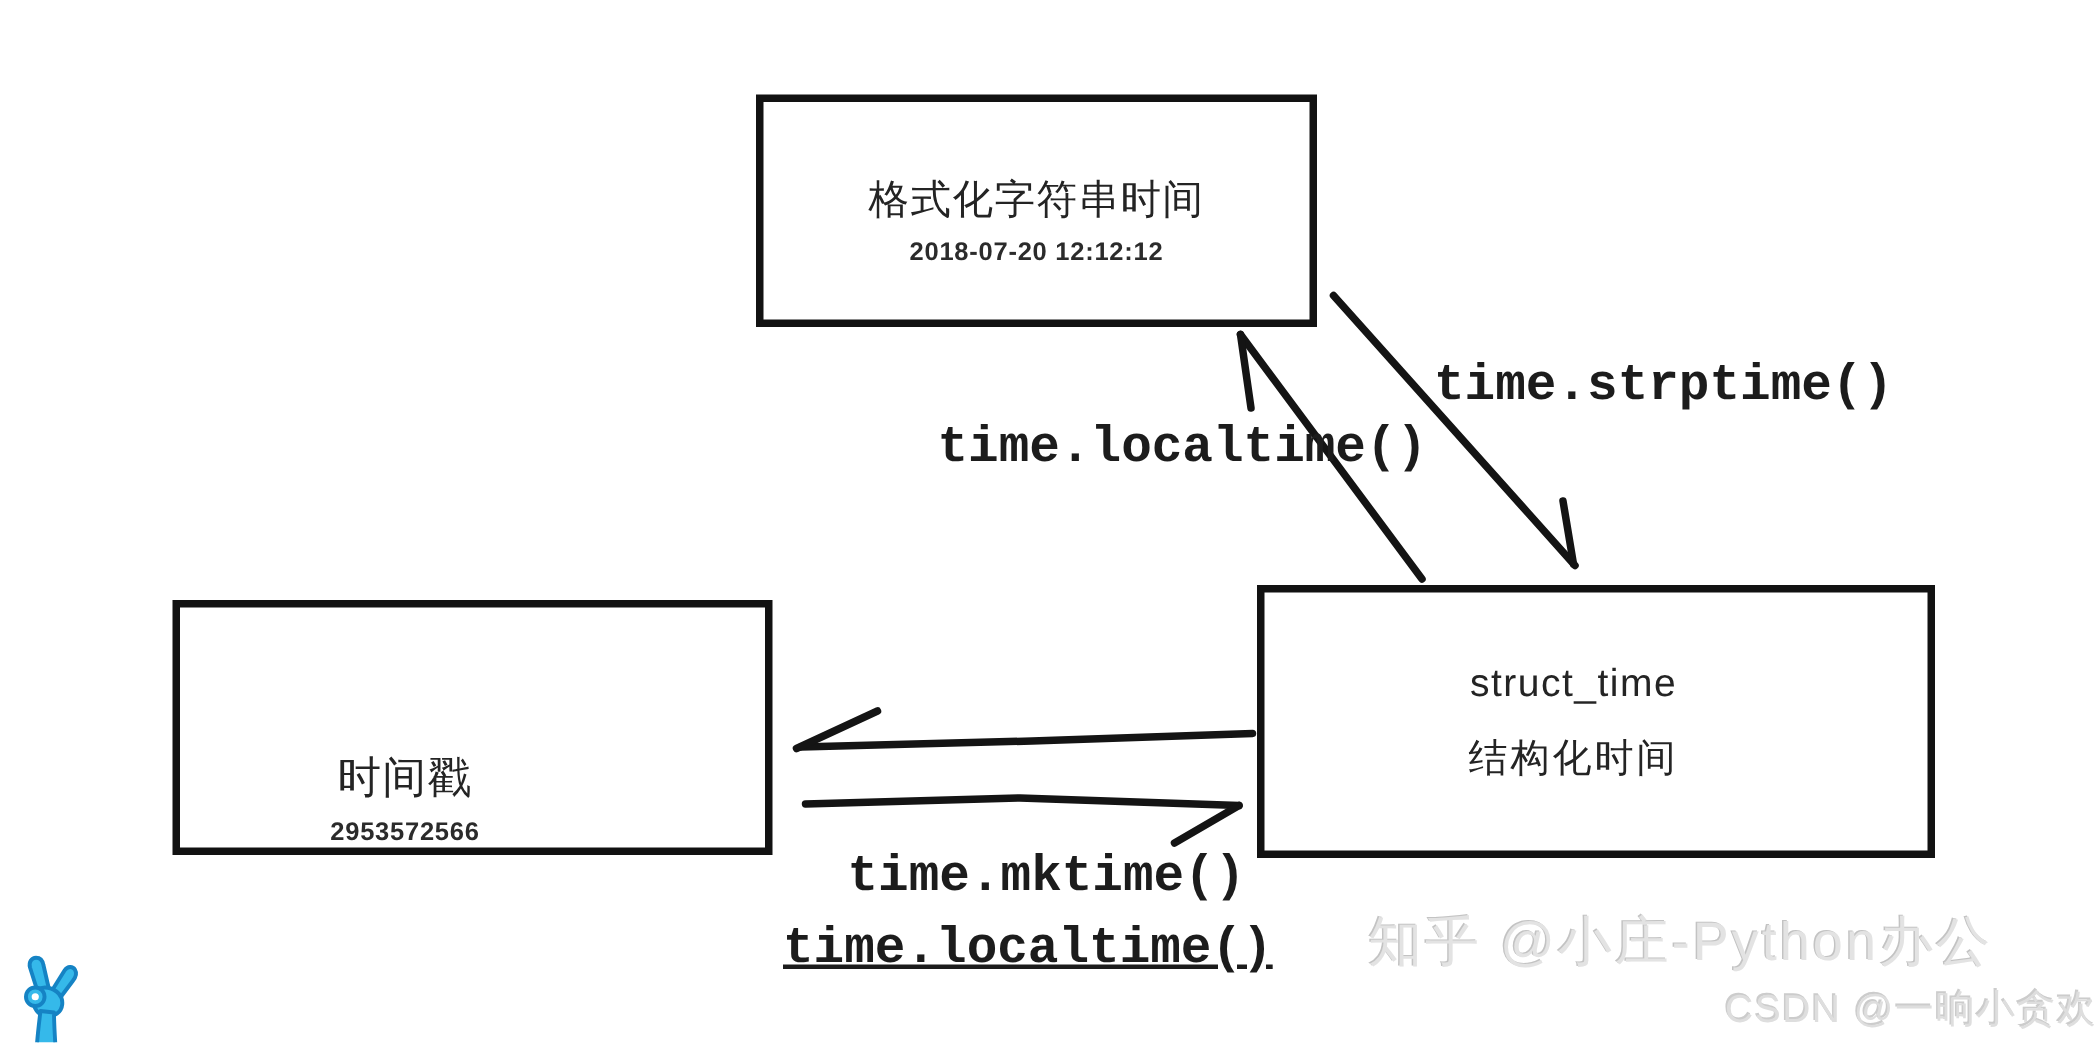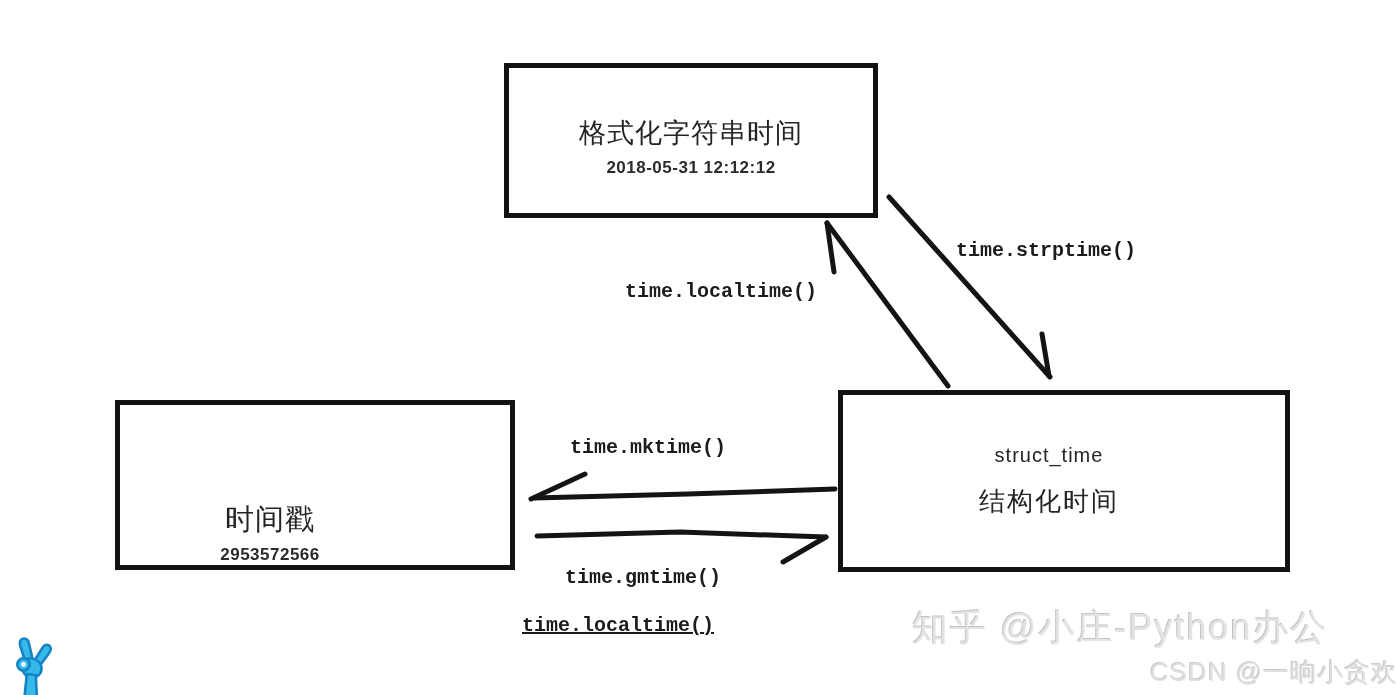--- a/index.html
+++ b/index.html
@@ -36,21 +36,21 @@
     color: #2b2b2b;
     margin-top: 8px;
     letter-spacing: 0.5px;
   }
   #node-formatted { left: 504px; top: 63px;  width: 374px; height: 155px; padding-top: 14px; }
   #node-timestamp { left: 115px; top: 400px; width: 400px; height: 170px; justify-content: flex-end; }
   #node-timestamp .inner { transform: translateX(-45px); }
   #node-struct    { left: 838px; top: 390px; width: 452px; height: 182px; }
   #node-struct .inner { transform: translateX(-15px); }
   #node-timestamp .title { font-size: 29px; }
-  #node-struct .title { font-size: 20px; }
+  #node-struct .title { font-size: 26px; }
   #node-struct .subtitle { font-size: 26px; color: #242424; margin-top: 16px; letter-spacing: 2px; }
 
   
   #arrows {
     position: absolute;
     left: 0; top: 0;
     width: 1396px; height: 695px;
     pointer-events: none;
   }
   #arrows path {
@@ -59,21 +59,21 @@
     stroke-width: 5;
     stroke-linecap: round;
     stroke-linejoin: round;
   }
 
   
   .fn-label {
     position: absolute;
     font-family: "Liberation Mono", monospace;
     font-weight: bold;
-    font-size: 20px;
+    font-size: 34px;
     color: #1c1c1c;
     white-space: nowrap;
   }
   #label-strftime  { left: 625px;  top: 280px; }
   #label-strptime  { left: 956px;  top: 239px; }
   #label-mktime    { left: 570px;  top: 436px; }
   #label-gmtime    { left: 565px;  top: 566px; }
   #label-localtime { left: 522px;  top: 614px; text-decoration: underline; }
 
   
@@ -115,42 +115,41 @@
 
     <g>
       <path d="M537,536 L680,532 L826,537"></path>
       <path d="M826,537 L783,562"></path>
     </g>
   </svg>
 
   <div class="node" id="node-formatted">
     <div class="inner">
       <div class="title">格式化字符串时间</div>
-      <div class="example">2018-05-31 12:12:12</div>
+      <div class="example">2018-07-20 12:12:12</div>
     </div>
   </div>
 
   <div class="node" id="node-timestamp">
     <div class="inner">
       <div class="title">时间戳</div>
       <div class="example">2953572566</div>
     </div>
   </div>
 
   <div class="node" id="node-struct">
     <div class="inner">
       <div class="title">struct_time</div>
       <div class="subtitle">结构化时间</div>
     </div>
   </div>
 
   <div class="fn-label" id="label-strftime">time.localtime()</div>
   <div class="fn-label" id="label-strptime">time.strptime()</div>
-  <div class="fn-label" id="label-mktime">time.mktime()</div>
-  <div class="fn-label" id="label-gmtime">time.gmtime()</div>
+  <div class="fn-label" id="label-gmtime">time.mktime()</div>
   <div class="fn-label" id="label-localtime">time.localtime()</div>
 
   <div class="watermark" id="wm-zhihu">知乎 @小庄-Python办公</div>
   <div class="watermark" id="wm-csdn">CSDN @一晌小贪欢</div>
 
   <svg id="hand-logo" width="48" height="62" viewBox="0 0 48 62" xmlns="http://www.w3.org/2000/svg">
     <g stroke="#1583c4" stroke-width="2.6" stroke-linejoin="round" stroke-linecap="round" fill="#35b9ea">
 
       <path d="M14,28 L8,9 C7,5.5 9,2.5 12,2.5 C15,2.5 16.5,4.5 17,7.5 L21,25 Z"></path>
 

